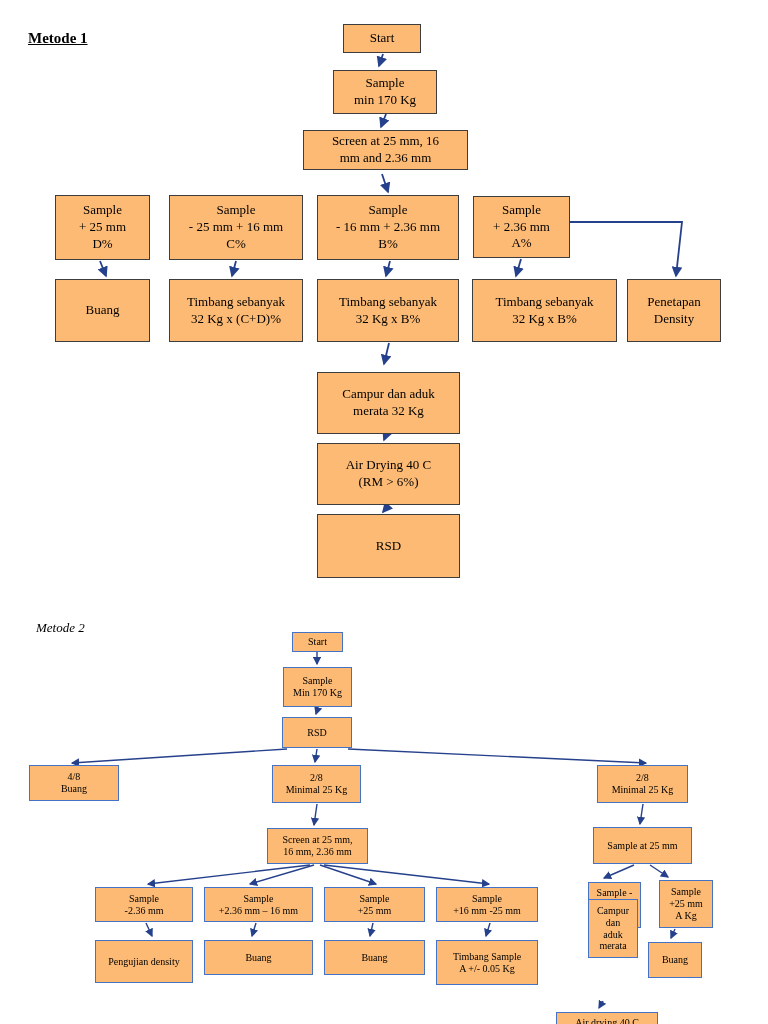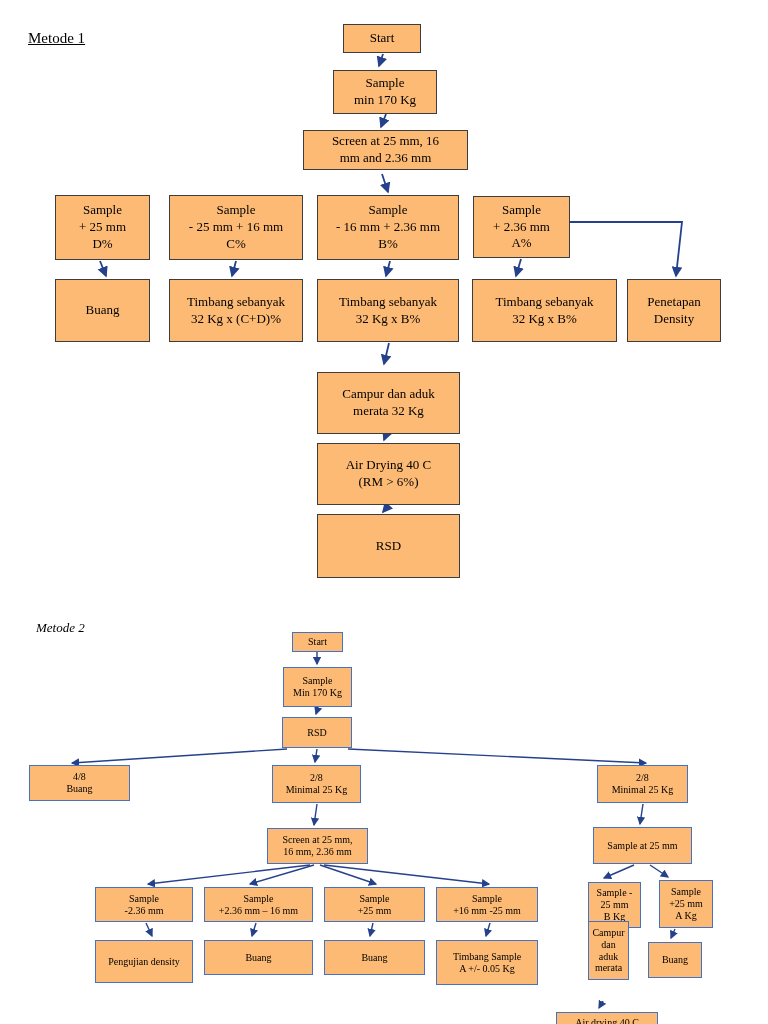--- a/index.html
+++ b/index.html
@@ -5,21 +5,21 @@
   :root{
     --arrow:#26418c;
     --m1-border:#3d3d3d;
     --m2-border:#4472c4;
     --text:#000000;
     --bg:#ffffff;
   }
   html,body{margin:0;padding:0;}
   body{width:768px;height:1024px;background:var(--bg);font-family:"Liberation Serif","DejaVu Serif",serif;}
   .page{position:relative;width:768px;height:1024px;overflow:hidden;background:var(--bg);}
-  .title1{position:absolute;left:28px;top:30px;font-size:15px;font-weight:normal;text-decoration:underline;color:var(--text);}
+  .title1{position:absolute;left:28px;top:30px;font-size:15px;font-weight:bold;text-decoration:underline;color:var(--text);}
   .title2{position:absolute;left:36px;top:620px;font-size:13px;color:var(--text);font-style:italic;}
   .node{position:absolute;box-sizing:border-box;display:flex;align-items:center;justify-content:center;
         text-align:center;white-space:pre-line;color:var(--text);background:#fdba74;}
   .n1{border:1.5px solid var(--m1-border);font-size:13px;line-height:1.3;}
   .n2{border:1.4px solid var(--m2-border);font-size:10px;line-height:1.2;}
   .n2.tight{line-height:1.18;margin-left:11px;}
   .airdry-cut{align-items:flex-start;padding-top:4px;}
   svg.connectors{position:absolute;left:0;top:0;width:768px;height:1024px;pointer-events:none;}
   svg.connectors line, svg.connectors polyline{stroke:var(--arrow);fill:none;}
   .g1 line,.g1 polyline{stroke-width:1.8;}
@@ -106,21 +106,21 @@
   <div class="node n1" style="left:317px;top:372px;width:143px;height:62px">Campur dan aduk
 merata 32 Kg</div>
   <div class="node n1" style="left:317px;top:443px;width:143px;height:62px">Air Drying 40 C
 (RM &gt; 6%)</div>
   <div class="node n1" style="left:317px;top:514px;width:143px;height:64px">RSD</div>
 
   <div class="node n2" style="left:292px;top:632px;width:51px;height:20px">Start</div>
   <div class="node n2" style="left:283px;top:667px;width:69px;height:40px">Sample
 Min 170 Kg</div>
   <div class="node n2" style="left:282px;top:717px;width:70px;height:31px">RSD</div>
-  <div class="node n2" style="left:29px;top:765px;width:101px;height:36px">4/8
+  <div class="node n2" style="left:29px;top:765px;width:90px;height:36px">4/8
 Buang</div>
   <div class="node n2" style="left:272px;top:765px;width:89px;height:38px">2/8
 Minimal 25 Kg</div>
   <div class="node n2" style="left:597px;top:765px;width:91px;height:38px">2/8
 Minimal 25 Kg</div>
   <div class="node n2" style="left:267px;top:828px;width:101px;height:36px">Screen at 25 mm,
 16 mm, 2.36 mm</div>
   <div class="node n2" style="left:593px;top:827px;width:99px;height:37px">Sample at 25 mm</div>
   <div class="node n2" style="left:95px;top:887px;width:98px;height:35px">Sample
 -2.36 mm</div>
@@ -134,20 +134,20 @@
   <div class="node n2" style="left:204px;top:940px;width:109px;height:35px">Buang</div>
   <div class="node n2" style="left:324px;top:940px;width:101px;height:35px">Buang</div>
   <div class="node n2" style="left:436px;top:940px;width:102px;height:45px">Timbang Sample
 A +/- 0.05 Kg</div>
   <div class="node n2 tight" style="left:577px;top:882px;width:53px;height:46px">Sample -
 25 mm
 B Kg</div>
   <div class="node n2 tight" style="left:648px;top:880px;width:54px;height:48px">Sample
 +25 mm
 A Kg</div>
-  <div class="node n2 tight" style="left:577px;top:921px;width:41px;height:59px">Campur
+  <div class="node n2 tight" style="left:577px;top:899px;width:50px;height:59px">Campur
 dan
 aduk
 merata</div>
   <div class="node n2" style="left:648px;top:942px;width:54px;height:36px">Buang</div>
   <div class="node n2 airdry-cut" style="left:556px;top:1012px;width:102px;height:30px">Air drying 40 C</div>
 
 </div>
 
 </body></html>

